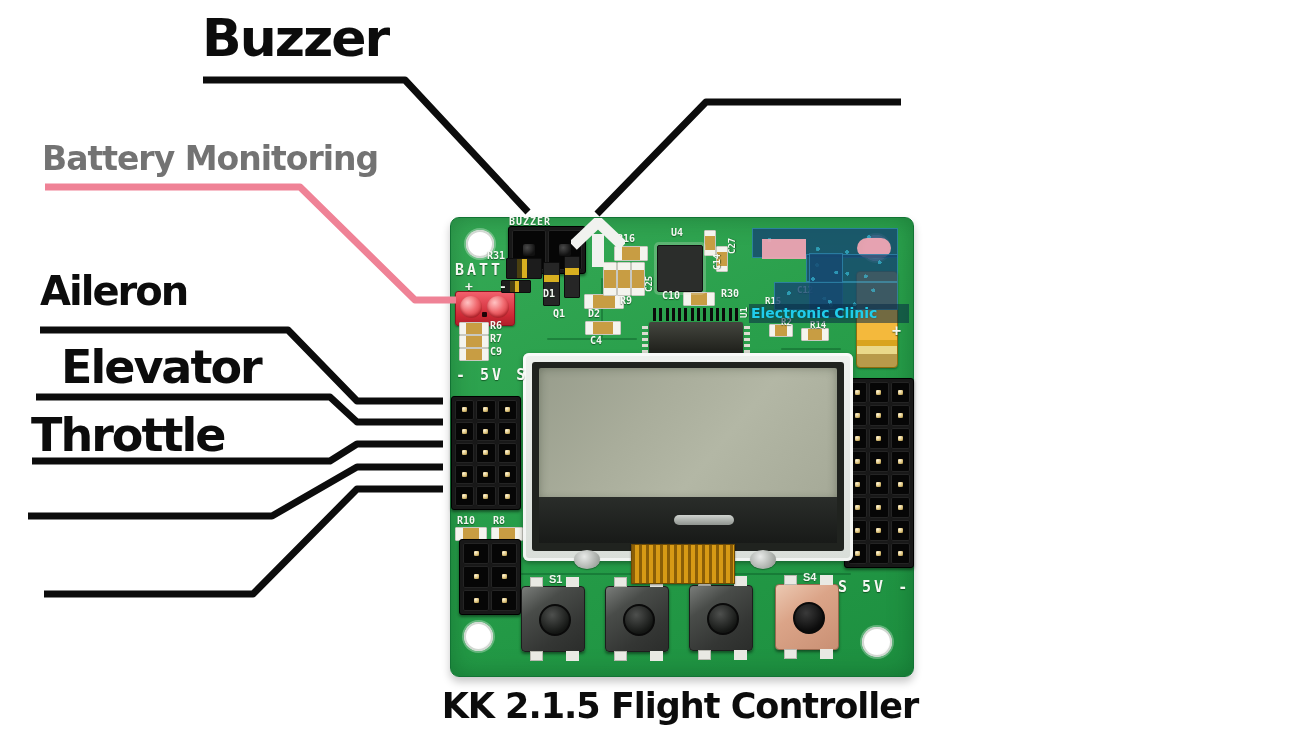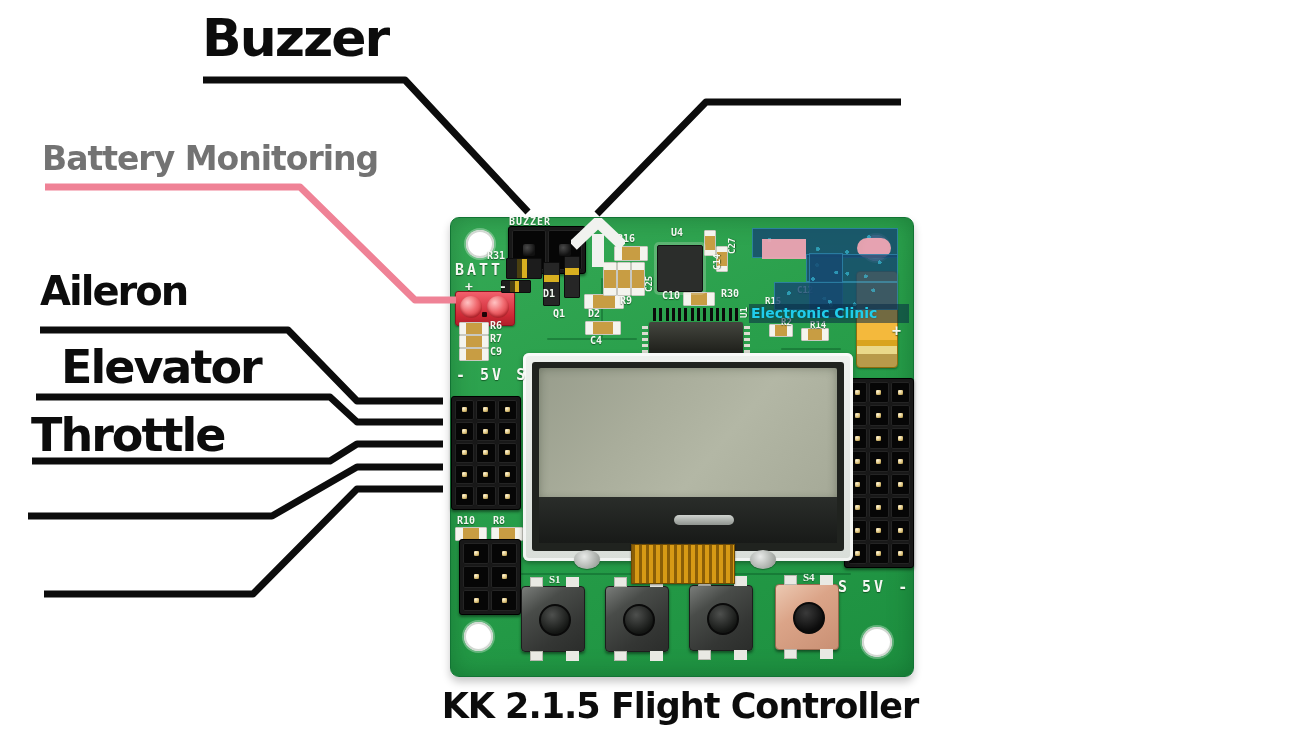--- a/index.html
+++ b/index.html
@@ -90,21 +90,21 @@
   .res.vdark{background:linear-gradient(180deg,#262626 0 28%,#d8b020 28% 45%,#262626 45%);border-color:#0d0d0d;}
   
   .btn{position:absolute;width:62px;height:64px;border-radius:4px;border:1px solid #1d1d1d;
        background:linear-gradient(145deg,#7a7d7a 0%,#494c49 30%,#343634 70%,#2b2d2b 100%);
        box-shadow:0 2px 3px rgba(0,0,0,.45);}
   .btn .cap{position:absolute;left:17px;top:17px;width:28px;height:28px;border-radius:50%;
        background:radial-gradient(circle at 40% 32%,#4e504e,#141614 72%);border:2px solid #0a0a0a;}
   .btn.pink{background:linear-gradient(145deg,#ecc9b2 0%,#dba488 40%,#c99074 100%);border-color:#9a6a50;}
   .btn.pink .cap{background:radial-gradient(circle at 40% 32%,#3a3a3a,#0c0c0c 70%);}
   .btn .lbl{position:absolute;top:-14px;left:27px;color:#f4f8f2;font-size:11px;font-weight:bold;
-       font-family:Liberation Serif, serif;text-shadow:0 1px 1px rgba(0,40,10,.5);}
+       font-family:Liberation Sans, sans-serif;text-shadow:0 1px 1px rgba(0,40,10,.5);}
   .btn::before,.btn::after{content:"";position:absolute;left:8px;width:11px;height:8px;
        background:#e9e9e3;border:1px solid #b9b9b1;box-shadow:36px 0 0 #e9e9e3;}
   .btn::before{top:-10px;} .btn::after{bottom:-10px;}
   
   .wm{position:absolute;left:298px;top:8px;width:160px;height:118px;z-index:6;}
   .wm .teal{position:absolute;background:rgba(22,72,112,.82);
        box-shadow:inset 0 0 0 1px rgba(70,195,235,.4);}
   .wm .teal::after{content:"";position:absolute;inset:0;opacity:.55;background:
        radial-gradient(circle 2px at 12% 40%,#3fd2ee 95%,transparent),
        radial-gradient(circle 2px at 45% 70%,#3fd2ee 95%,transparent),

